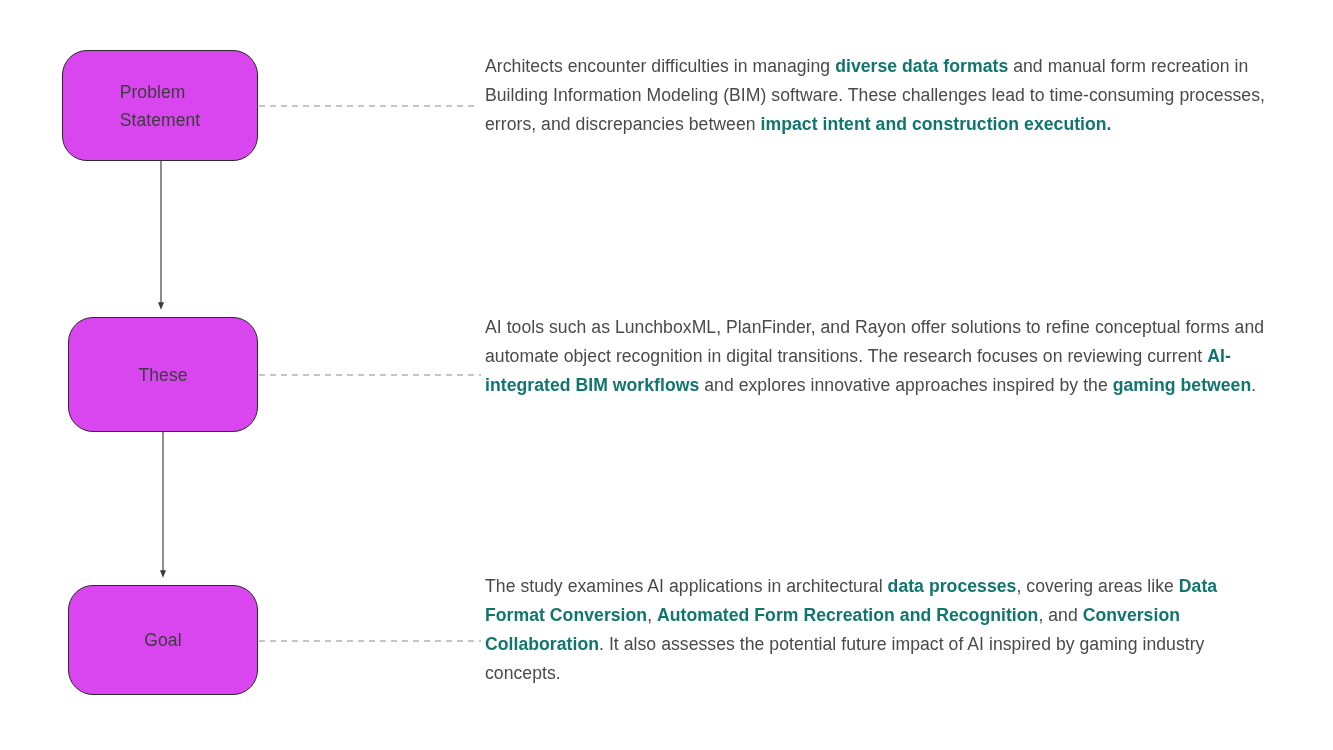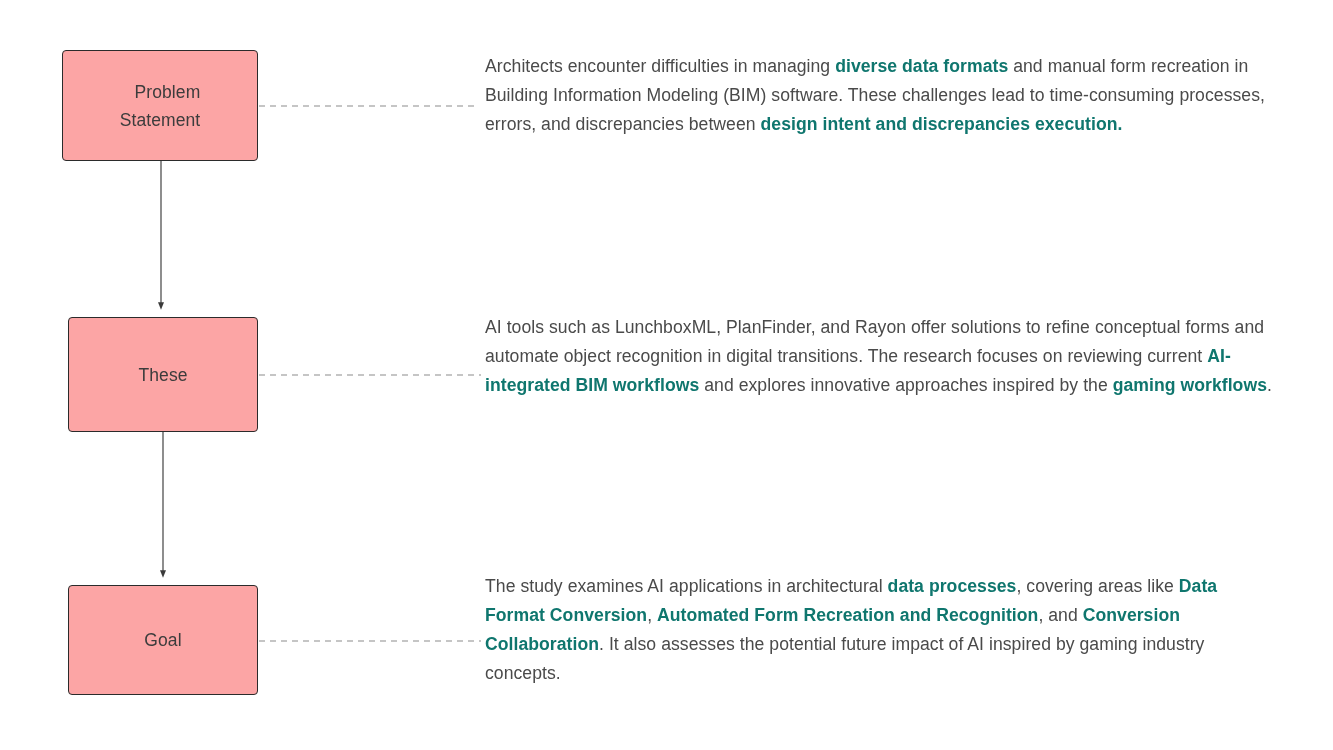--- a/index.html
+++ b/index.html
@@ -26,26 +26,26 @@
     top: 0;
     width: 1333px;
     height: 750px;
     pointer-events: none;
   }
 
   
   .node-box {
     position: absolute;
     border: 1.3px solid #2b2b2b;
-    border-radius: 4px;
-    background: #fca5a5;
+    border-radius: 25px;
+    background: #d946ef;
     display: flex;
     align-items: center;
     justify-content: center;
-    text-align: right;
+    text-align: left;
   }
 
   .node-label {
     font-size: 17.5px;
     line-height: 28px;
     color: #3c3c3c;
     font-weight: 400;
     letter-spacing: 0.1px;
     white-space: pre-line;
   }
@@ -105,19 +105,19 @@
   </div>
 
   <div class="node-box" id="node-thesis">
     <span class="node-label">These</span>
   </div>
 
   <div class="node-box" id="node-goal">
     <span class="node-label">Goal</span>
   </div>
 
-  <p class="desc-block" id="desc-problem">Architects encounter difficulties in managing <b>diverse data formats</b> and manual form recreation in Building Information Modeling (BIM) software. These challenges lead to time-consuming processes, errors, and discrepancies between <b>design intent and discrepancies execution.</b></p>
+  <p class="desc-block" id="desc-problem">Architects encounter difficulties in managing <b>diverse data formats</b> and manual form recreation in Building Information Modeling (BIM) software. These challenges lead to time-consuming processes, errors, and discrepancies between <b>impact intent and construction execution.</b></p>
 
-  <p class="desc-block" id="desc-thesis">AI tools such as LunchboxML, PlanFinder, and Rayon offer solutions to refine conceptual forms and automate object recognition in digital transitions. The research focuses on reviewing current <b>AI-integrated BIM workflows</b> and explores innovative approaches inspired by the <b>gaming workflows</b>.</p>
+  <p class="desc-block" id="desc-thesis">AI tools such as LunchboxML, PlanFinder, and Rayon offer solutions to refine conceptual forms and automate object recognition in digital transitions. The research focuses on reviewing current <b>AI-integrated BIM workflows</b> and explores innovative approaches inspired by the <b>gaming between</b>.</p>
 
   <p class="desc-block" id="desc-goal">The study examines AI applications in architectural <b>data processes</b>, covering areas like <b>Data Format Conversion</b>, <b>Automated Form Recreation and Recognition</b>, and <b>Conversion Collaboration</b>. It also assesses the potential future impact of AI inspired by gaming industry concepts.</p>
 
 </div>
 
 </body></html>

